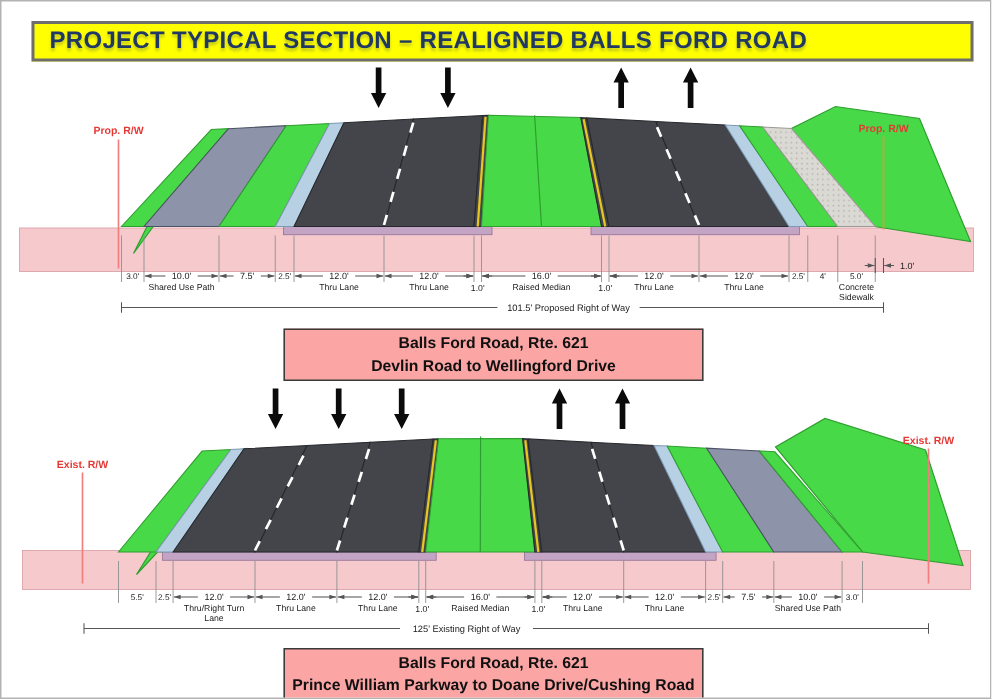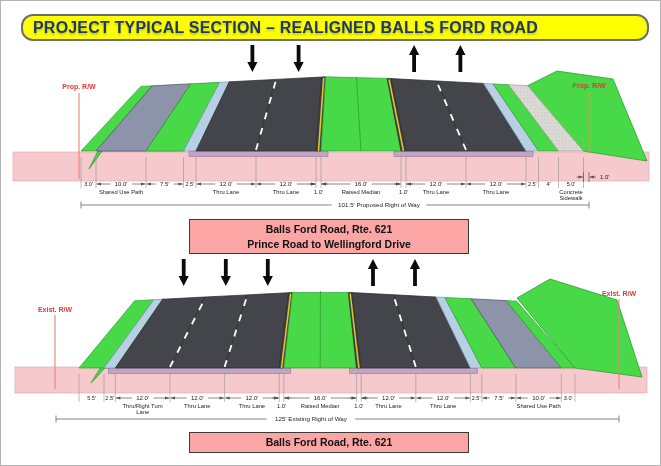--- a/index.html
+++ b/index.html
@@ -15,21 +15,21 @@
   .caption{position:absolute;left:188px;width:280px;border:1.5px solid #3a3a3a;background:#fca5a5;
            text-align:center;font-weight:bold;font-size:10.5px;line-height:1.4;color:#111;
            padding:2px 0;box-sizing:border-box;}
   #caption-proposed{top:218px;}
   #caption-existing{top:431px;}
 </style>
 </head>
 <body>
 
 <div class="slide">
-  <div class="banner" id="banner" style="background: rgb(255, 255, 0); border-radius: 12px;">
+  <div class="banner" id="banner" style="background: rgb(255, 255, 0);">
     <span id="banner-text" style="color: rgb(31, 56, 100);">PROJECT TYPICAL SECTION – REALIGNED BALLS FORD ROAD</span>
   </div>
 
   <svg class="sec" id="svg-proposed" viewBox="0 0 661 178">
       <defs>
         <pattern id="dots-proposed" width="3.5" height="3.5" patternUnits="userSpaceOnUse">
           <rect width="3.5" height="3.5" fill="#dad9d3"></rect>
           <circle cx="1.6" cy="1.6" r="0.55" fill="#b4b4aa"></circle>
         </pattern>
       </defs>
@@ -147,21 +147,21 @@
       <line x1="588" y1="131" x2="588" y2="141" stroke="#555" stroke-width="0.7"></line>
       <line x1="575.5" y1="136" x2="582" y2="136" stroke="#555" stroke-width="0.7"></line>
       <polygon points="582,136 577.5,134.5 577.5,137.5" fill="#555"></polygon>
       <line x1="588.5" y1="136" x2="595" y2="136" stroke="#555" stroke-width="0.7"></line>
       <polygon points="588.5,136 593,134.5 593,137.5" fill="#555"></polygon>
       <text x="599" y="138.2" font-size="6" fill="#1c1c1c">1.0'</text>
     </svg>
 
   <div class="caption" id="caption-proposed">
     <div>Balls Ford Road, Rte. 621</div>
-    <div>Prince Road to Wellingford Drive</div>
+    <div>Devlin Road to Wellingford Drive</div>
   </div>
 
   <svg class="sec" id="svg-existing" viewBox="0 0 661 177">
       <defs>
         <pattern id="dots-existing" width="3.5" height="3.5" patternUnits="userSpaceOnUse">
           <rect width="3.5" height="3.5" fill="#dad9d3"></rect>
           <circle cx="1.6" cy="1.6" r="0.55" fill="#b4b4aa"></circle>
         </pattern>
       </defs>
       <rect x="14" y="112" width="632" height="26" fill="#f6c9cd" stroke="#dba3a9" stroke-width="0.6"></rect>
@@ -277,14 +277,15 @@
       <rect x="265.7" y="159" width="88.6" height="9.5" fill="#ffffff"></rect>
       <text x="310" y="166.2" font-size="6.2" fill="#1c1c1c" text-anchor="middle">125' Existing Right of Way</text>
       <line x1="54" y1="60" x2="54" y2="134" stroke="#f27d7d" stroke-width="1.1"></line>
       <text x="54" y="57" font-size="7" font-weight="bold" fill="#e53935" text-anchor="middle">Exist. R/W</text>
       <line x1="618" y1="44" x2="618" y2="134" stroke="#f27d7d" stroke-width="1.1"></line>
       <text x="618" y="41" font-size="7" font-weight="bold" fill="#e53935" text-anchor="middle">Exist. R/W</text>
     </svg>
 
   <div class="caption" id="caption-existing">
     <div>Balls Ford Road, Rte. 621</div>
+    <div>Prince William Parkway to Doane Drive/Cushing Road</div>
   </div>
 </div>
 
 </body></html>

